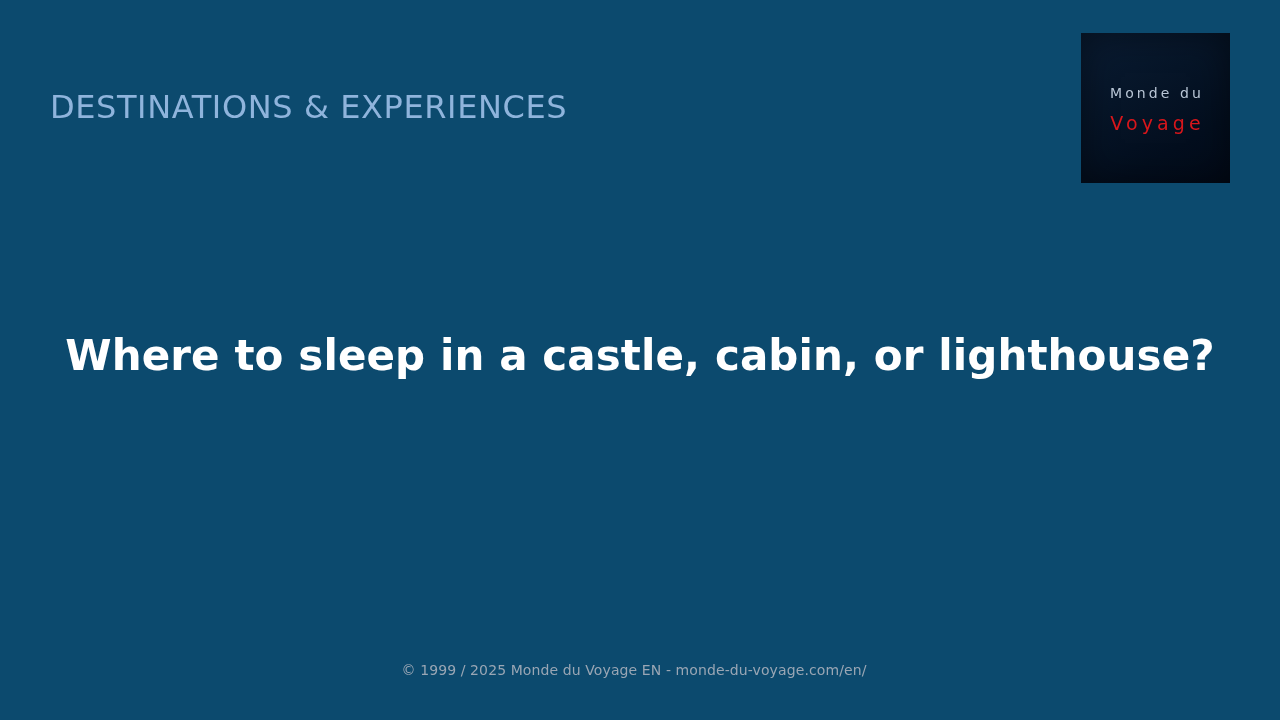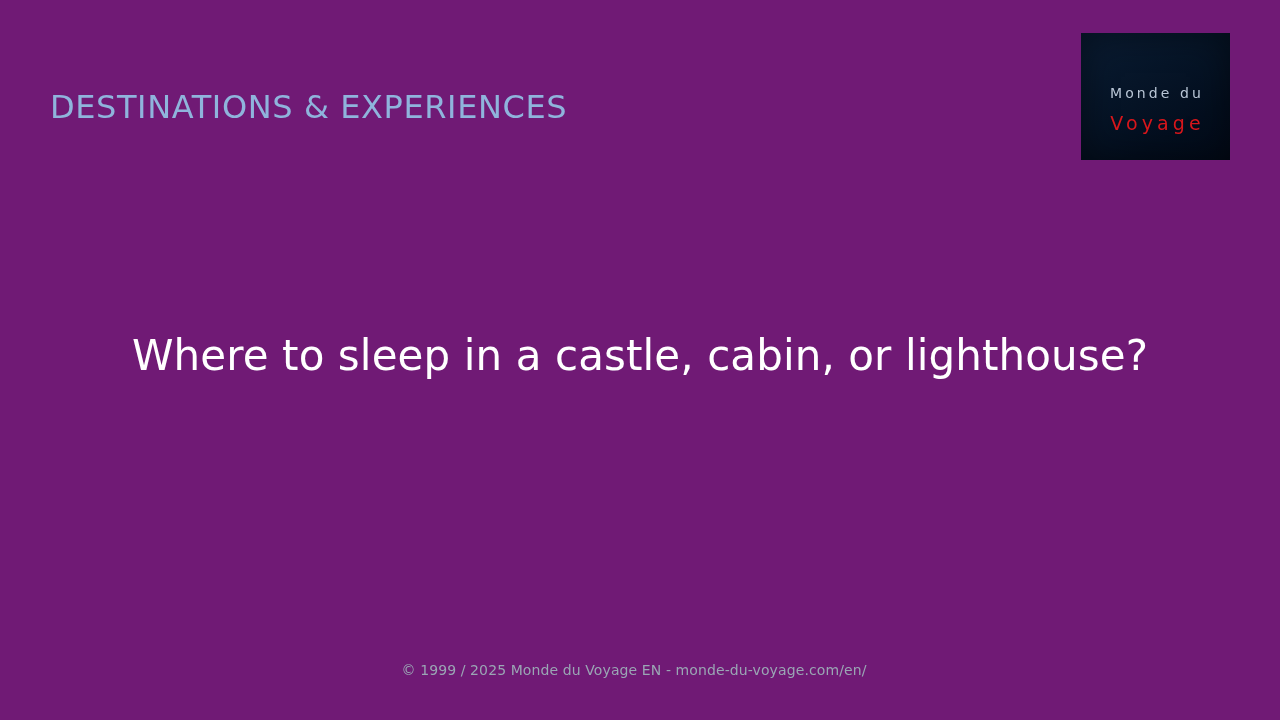--- a/index.html
+++ b/index.html
@@ -10,21 +10,21 @@
     width: 1280px;
     height: 720px;
     overflow: hidden;
     font-family: "DejaVu Sans", sans-serif;
   }
 
   #slide {
     position: relative;
     width: 1280px;
     height: 720px;
-    background: #701a75;
+    background: #0c4a6e;
     overflow: hidden;
   }
 
   
   #section-heading {
     position: absolute;
     left: 50px;
     top: 88px;
     font-family: "DejaVu Sans", sans-serif;
     font-size: 32px;
@@ -34,21 +34,21 @@
     line-height: 1.2;
     white-space: nowrap;
   }
 
   
   #logo-block {
     position: absolute;
     left: 1081px;
     top: 33px;
     width: 149px;
-    height: 127px;
+    height: 150px;
     background:
       linear-gradient(150deg, #0a1c33 0%, #061528 38%, #030e1e 72%, #020a18 100%);
     box-shadow: inset 0 0 36px rgba(0,0,0,0.45);
   }
   #logo-text-wrap {
     position: absolute;
     left: 0;
     right: 0;
     top: 50px;
     text-align: center;
@@ -77,21 +77,21 @@
 
   
   #main-title {
     position: absolute;
     left: 0;
     right: 0;
     top: 330px;
     text-align: center;
     font-family: "DejaVu Sans", sans-serif;
     font-size: 42px;
-    font-weight: 400;
+    font-weight: 700;
     color: #ffffff;
     line-height: 1.22;
     padding: 0 36px;
     box-sizing: border-box;
     letter-spacing: 0.1px;
   }
 
   
   #footer {
     position: absolute;

